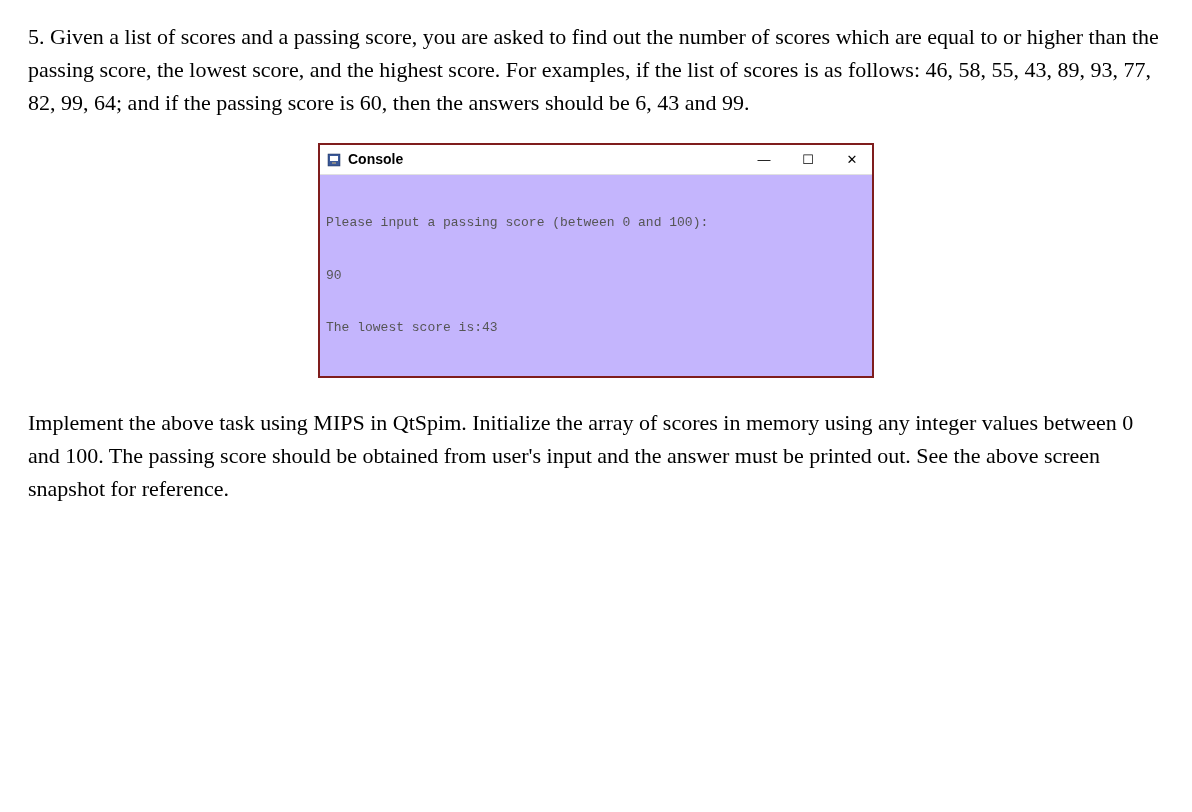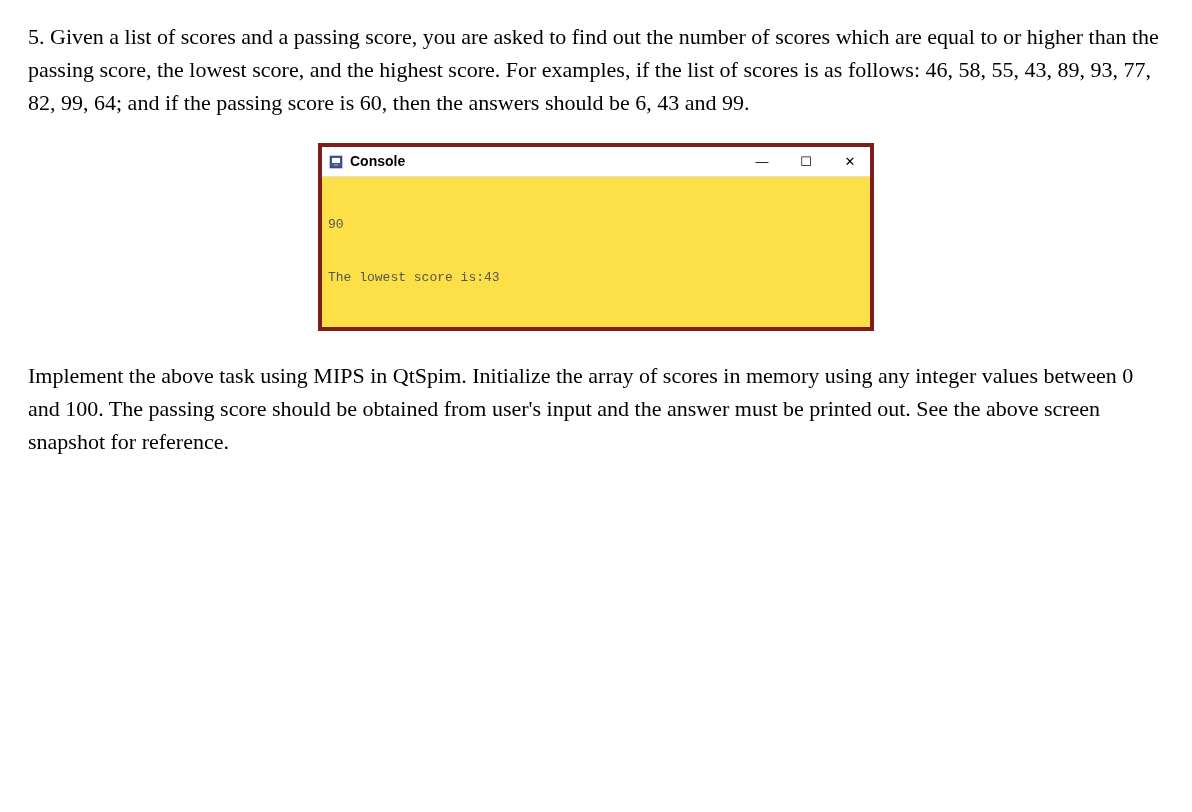--- a/index.html
+++ b/index.html
@@ -20,22 +20,22 @@
     .problem-text {
       margin-bottom: 8px;
     }
     .console-container {
       display: flex;
       justify-content: center;
       margin: 24px 0 28px 0;
     }
     .console-window {
       width: 556px;
-      border: 4px solid #7f1d1d;
-      background: #fde047;
+      border: 2px solid #7f1d1d;
+      background: #c4b5fd;
     }
     .console-titlebar {
       display: flex;
       align-items: center;
       height: 30px;
       padding: 0 6px;
       background: #ffffff;
       border-bottom: 1px solid #e0e0e0;
     }
     .console-icon {
@@ -102,20 +102,21 @@
         </svg>
       </span>
       <span class="console-title">Console</span>
       <div class="window-controls">
         <span class="window-control">—</span>
         <span class="window-control">☐</span>
         <span class="window-control">✕</span>
       </div>
     </div>
     <div class="console-body">
+      <span class="console-line">Please input a passing score (between 0 and 100):</span>
       <span class="console-line">90</span>
       <span class="console-line">The lowest score is:43</span>
     </div>
   </div>
 </div>
 
 <div class="instruction-text">
   <span>Implement the above task using MIPS in QtSpim. Initialize the array of scores in memory using any integer values between 0 and 100. The passing score should be obtained from user's input and the answer must be printed out. See the above screen snapshot for reference.</span>
 </div>
 

